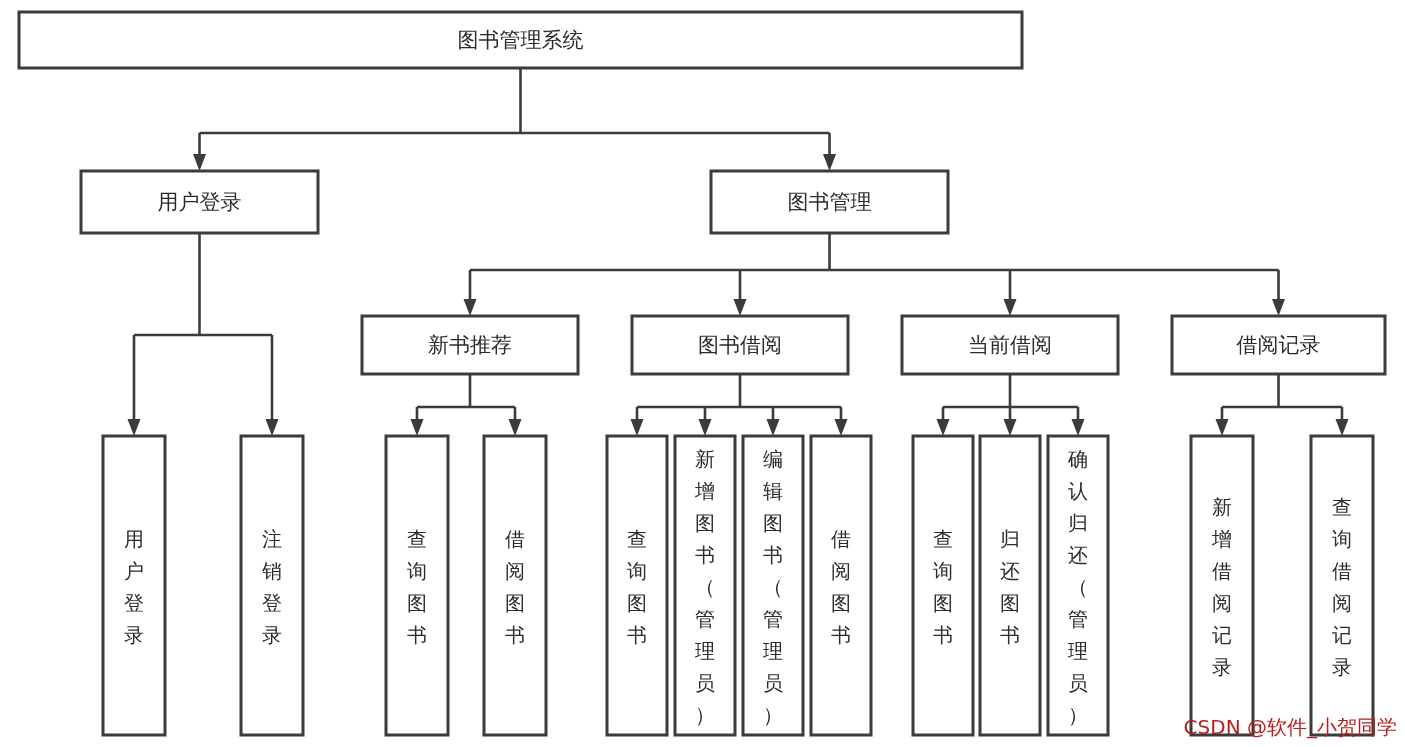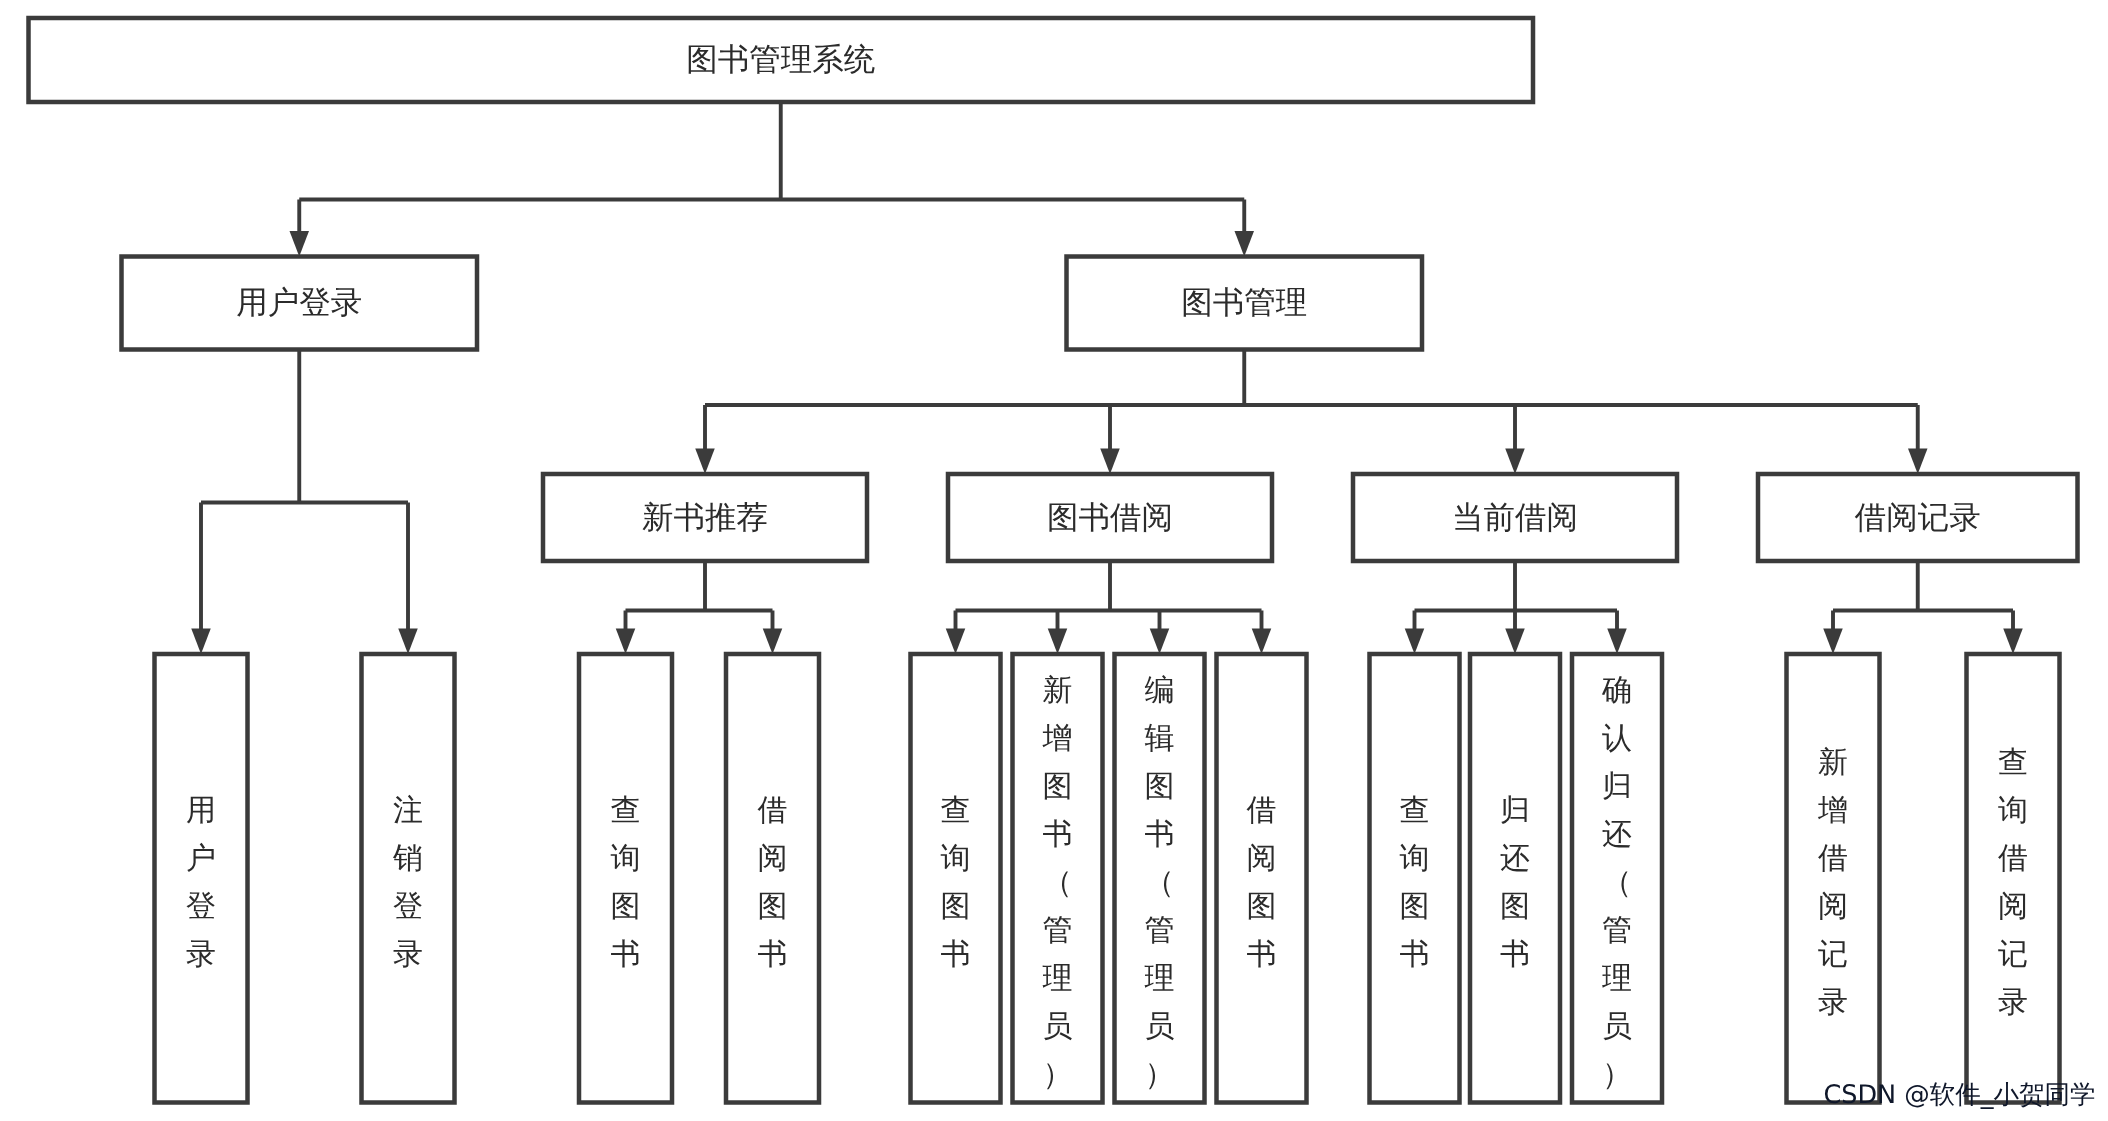--- a/index.html
+++ b/index.html
@@ -7,21 +7,21 @@
        font-family:"DejaVu Sans","Liberation Sans",sans-serif;}
   #stage{position:relative;width:1405px;height:747px;background:#fff;}
   svg{position:absolute;top:0;left:0;width:1405px;height:747px;}
   .node-rect{fill:#ffffff;stroke:#3b3b3b;stroke-width:3;}
   .link{stroke:#3b3b3b;stroke-width:2.6;fill:none;}
   .arrow-head{fill:#3b3b3b;}
   .node-label{fill:#2b2b2b;font-size:21px;font-family:"DejaVu Sans","Liberation Sans",sans-serif;
               text-anchor:middle;dominant-baseline:middle;}
   .leaf-label{fill:#2b2b2b;font-size:20px;font-family:"DejaVu Sans","Liberation Sans",sans-serif;
               text-anchor:middle;}
-  .watermark{position:absolute;right:8px;bottom:6px;font-size:17px;color:#0f172a;
+  .watermark{position:absolute;right:8px;bottom:6px;font-size:20px;color:#b91c1c;
              font-family:"DejaVu Sans","Liberation Sans",sans-serif;white-space:nowrap;}
 </style>
 </head>
 <body>
 
 <div id="stage">
   <svg id="tree-svg" viewBox="0 0 1405 747" xmlns="http://www.w3.org/2000/svg">
       <rect x="19" y="12" width="1003" height="56" class="node-rect"></rect>
       <text x="520.5" y="41" class="node-label">图书管理系统</text>
       <line x1="520.5" y1="68" x2="520.5" y2="133" class="link"></line>

